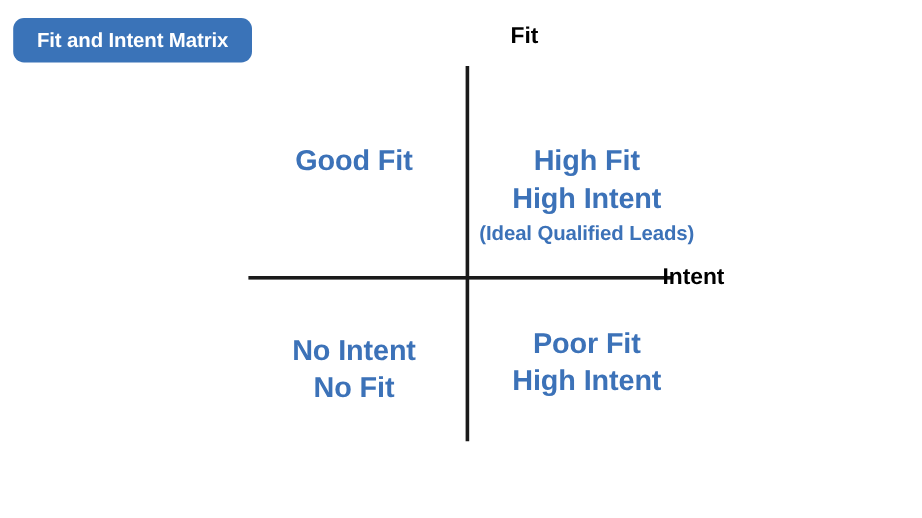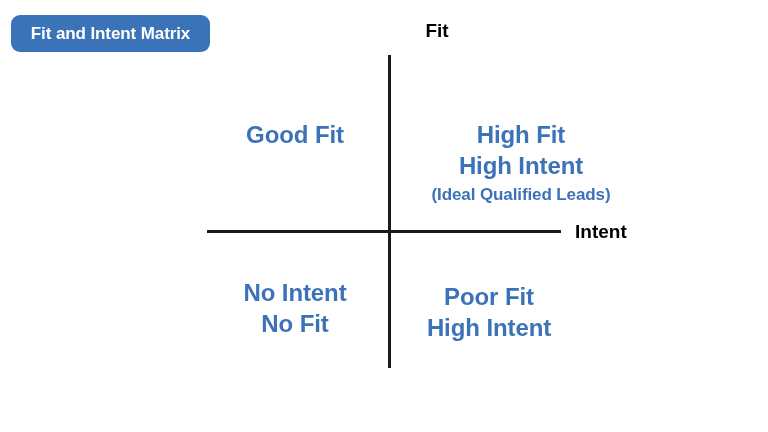--- a/index.html
+++ b/index.html
@@ -71,21 +71,21 @@
     white-space: nowrap;
   }
   .axis-label-fit {
     left: 368px;
     top: 21px;
     transform: translateX(-50%);
     left: 390px;
     margin-left: 47px;
   }
   .axis-label-intent {
-    left: 575px;
+    left: 552px;
     top: 222px;
   }
 
   
   .quadrant {
     position: absolute;
     text-align: center;
     color: #3c72b8;
     line-height: 1.28;
     white-space: nowrap;
@@ -98,23 +98,23 @@
   }
   .quadrant .q-sub {
     font-size: 17px;
     font-weight: bold;
     letter-spacing: -0.1px;
     display: block;
     margin-top: 3px;
   }
 
   .q-topleft     { left: 295px; top: 120px; transform: translateX(-50%); }
-  .q-topright    { left: 489px; top: 120px; transform: translateX(-50%); margin-left: 32px; }
+  .q-topright    { left: 489px; top: 120px; transform: translateX(-50%); }
   .q-bottomleft  { left: 295px; top: 278px; transform: translateX(-50%); }
-  .q-bottomright { left: 489px; top: 282px; transform: translateX(-50%); }
+  .q-bottomright { left: 489px; top: 272px; transform: translateX(-50%); }
 
   
   .logo {
     position: absolute;
     left: 558px;
     top: 370px;
     display: flex;
     align-items: center;
     gap: 9px;
   }

